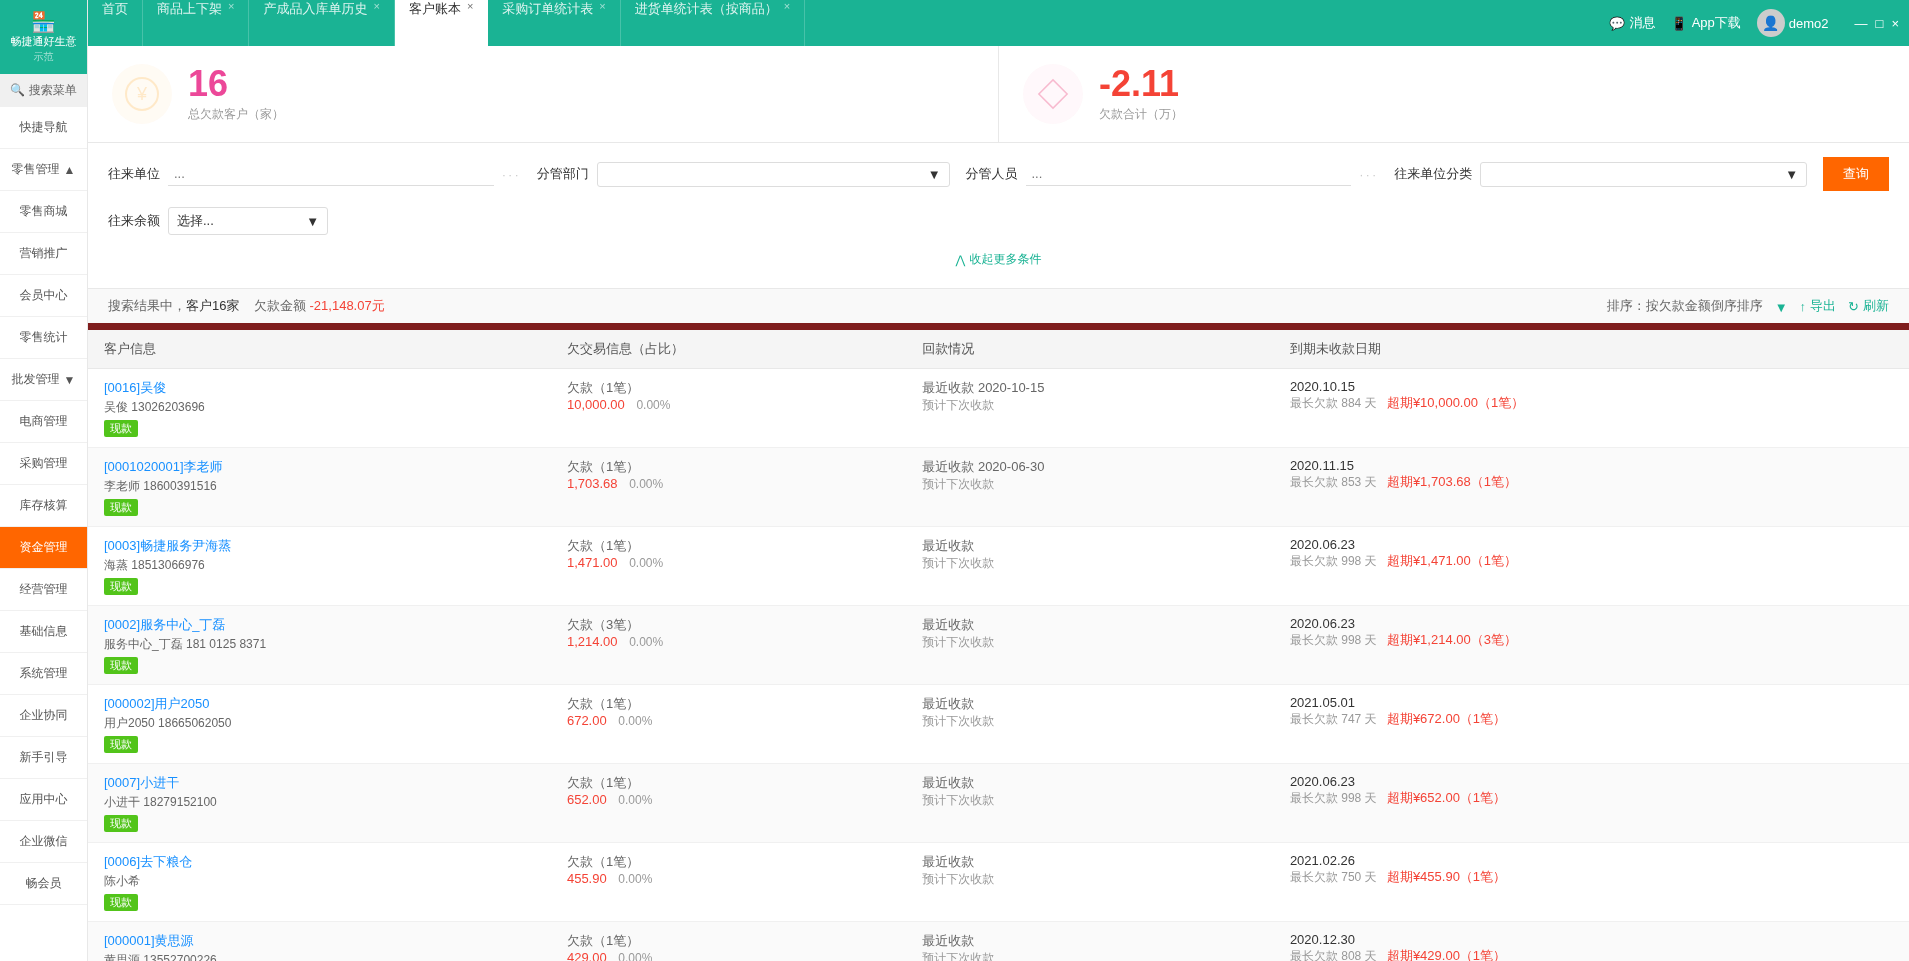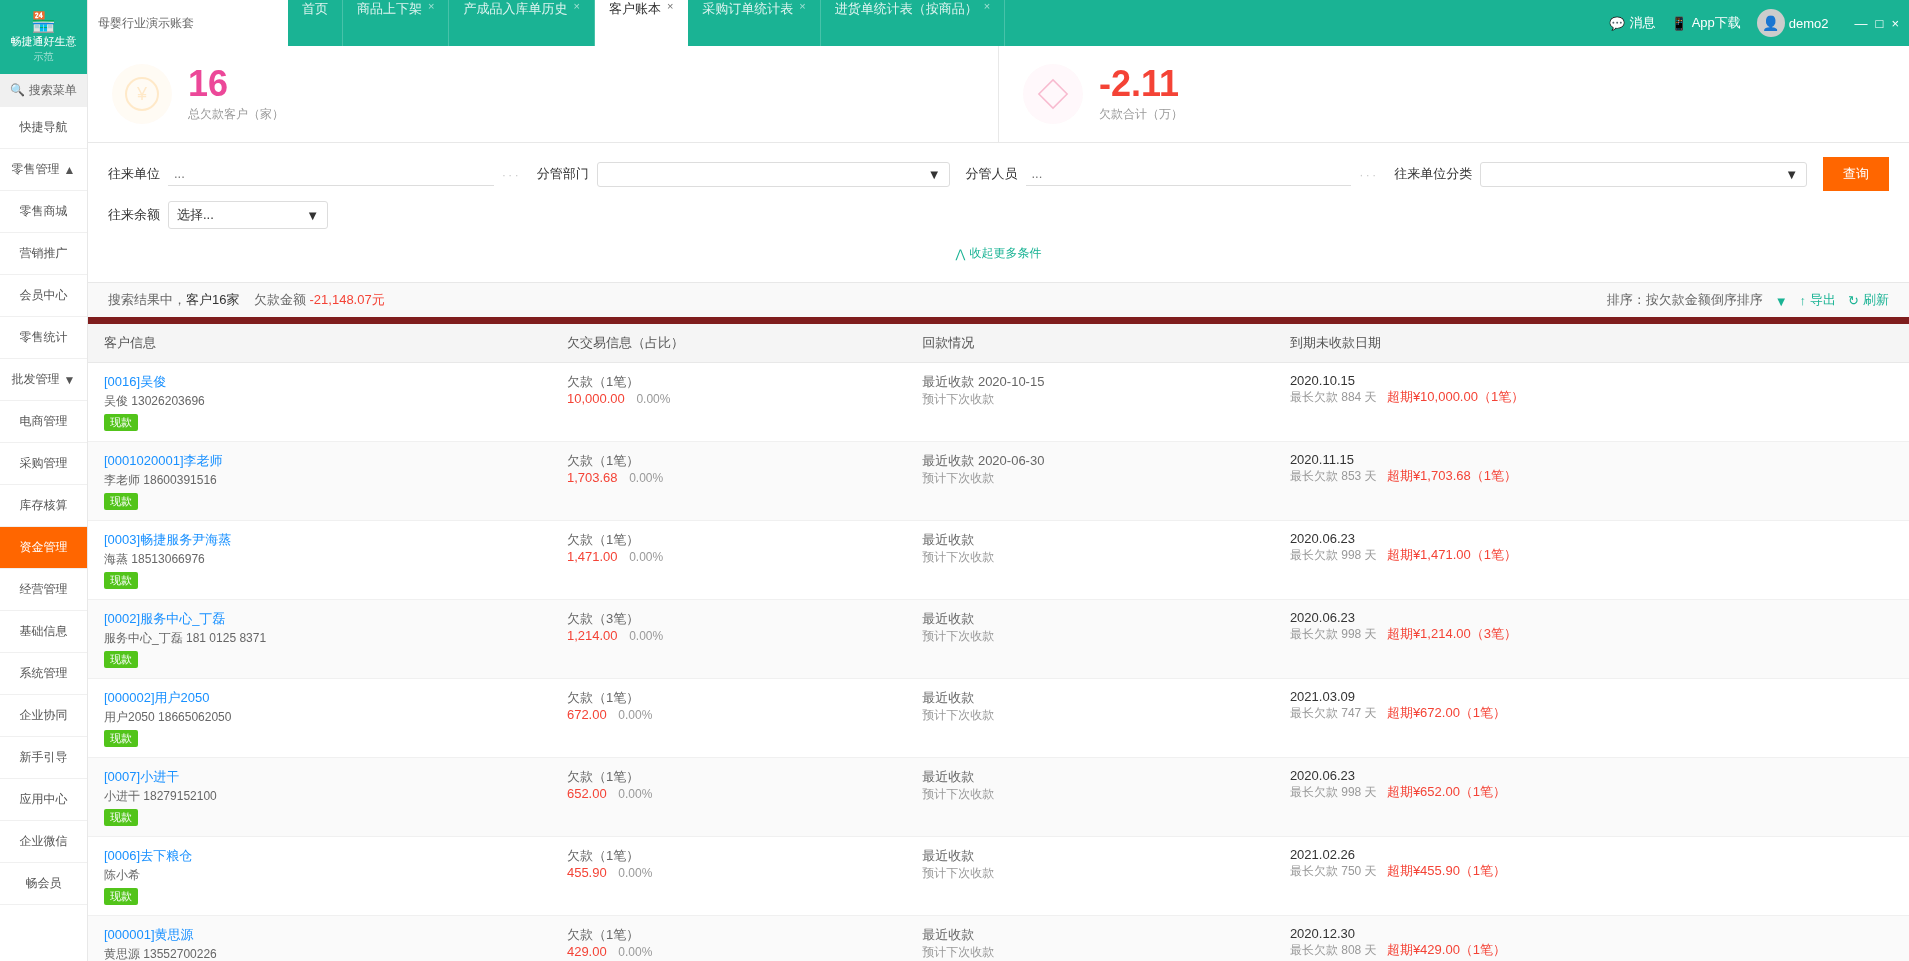--- a/index.html
+++ b/index.html
@@ -151,23 +151,20 @@
     <span>企业微信</span>
   </div>
   <div class="sidebar-item">
     <span>畅会员</span>
   </div>
 </div>
 
 <div class="main">
 
   <div class="topbar">
-    <div class="topbar-header">
-      <span style="font-size:12px;color:#666;">母婴行业演示账套</span>
-    </div>
     <div class="tabs">
       <div class="tab no-close">
         <span>首页</span>
       </div>
       <div class="tab">
         <span>商品上下架</span>
         <span class="tab-close">×</span>
       </div>
       <div class="tab">
         <span>产成品入库单历史</span>
@@ -255,21 +252,21 @@
       <div class="filter-item">
         <label class="filter-label">往来单位分类</label>
         <div class="filter-select">
           <span></span>
           <span>▼</span>
         </div>
       </div>
       <button class="search-btn">查询</button>
     </div>
     <div class="filter-row">
-      <div class="filter-item" style="flex:0 0 300px;">
+      <div class="filter-item" style="flex:0 0 300px;margin-top:6px;">
         <label class="filter-label">往来余额</label>
         <div class="filter-select" style="max-width:160px;">
           <span>选择...</span>
           <span>▼</span>
         </div>
       </div>
     </div>
     <div class="collapse-bar">
       <span>⋀</span>
       <span>收起更多条件</span>
@@ -418,21 +415,21 @@
         <div>
           <span class="amount-red">672.00</span>
           <span class="amount-percent">0.00%</span>
         </div>
       </td>
       <td>
         <div style="color:#666;">最近收款</div>
         <div style="color:#999;font-size:12px;">预计下次收款</div>
       </td>
       <td>
-        <div class="date-text">2021.03.09</div>
+        <div class="date-text">2021.05.01</div>
         <div>
           <span class="overdue-days">最长欠款 747 天 &nbsp;</span>
           <span class="overdue-red">超期¥672.00（1笔）</span>
         </div>
       </td>
     </tr>
           <tr style="background-color: rgb(250, 250, 250);">
       <td>
         <div class="customer-name">[0007]小进干</div>
         <div class="customer-phone">小进干  18279152100</div>

